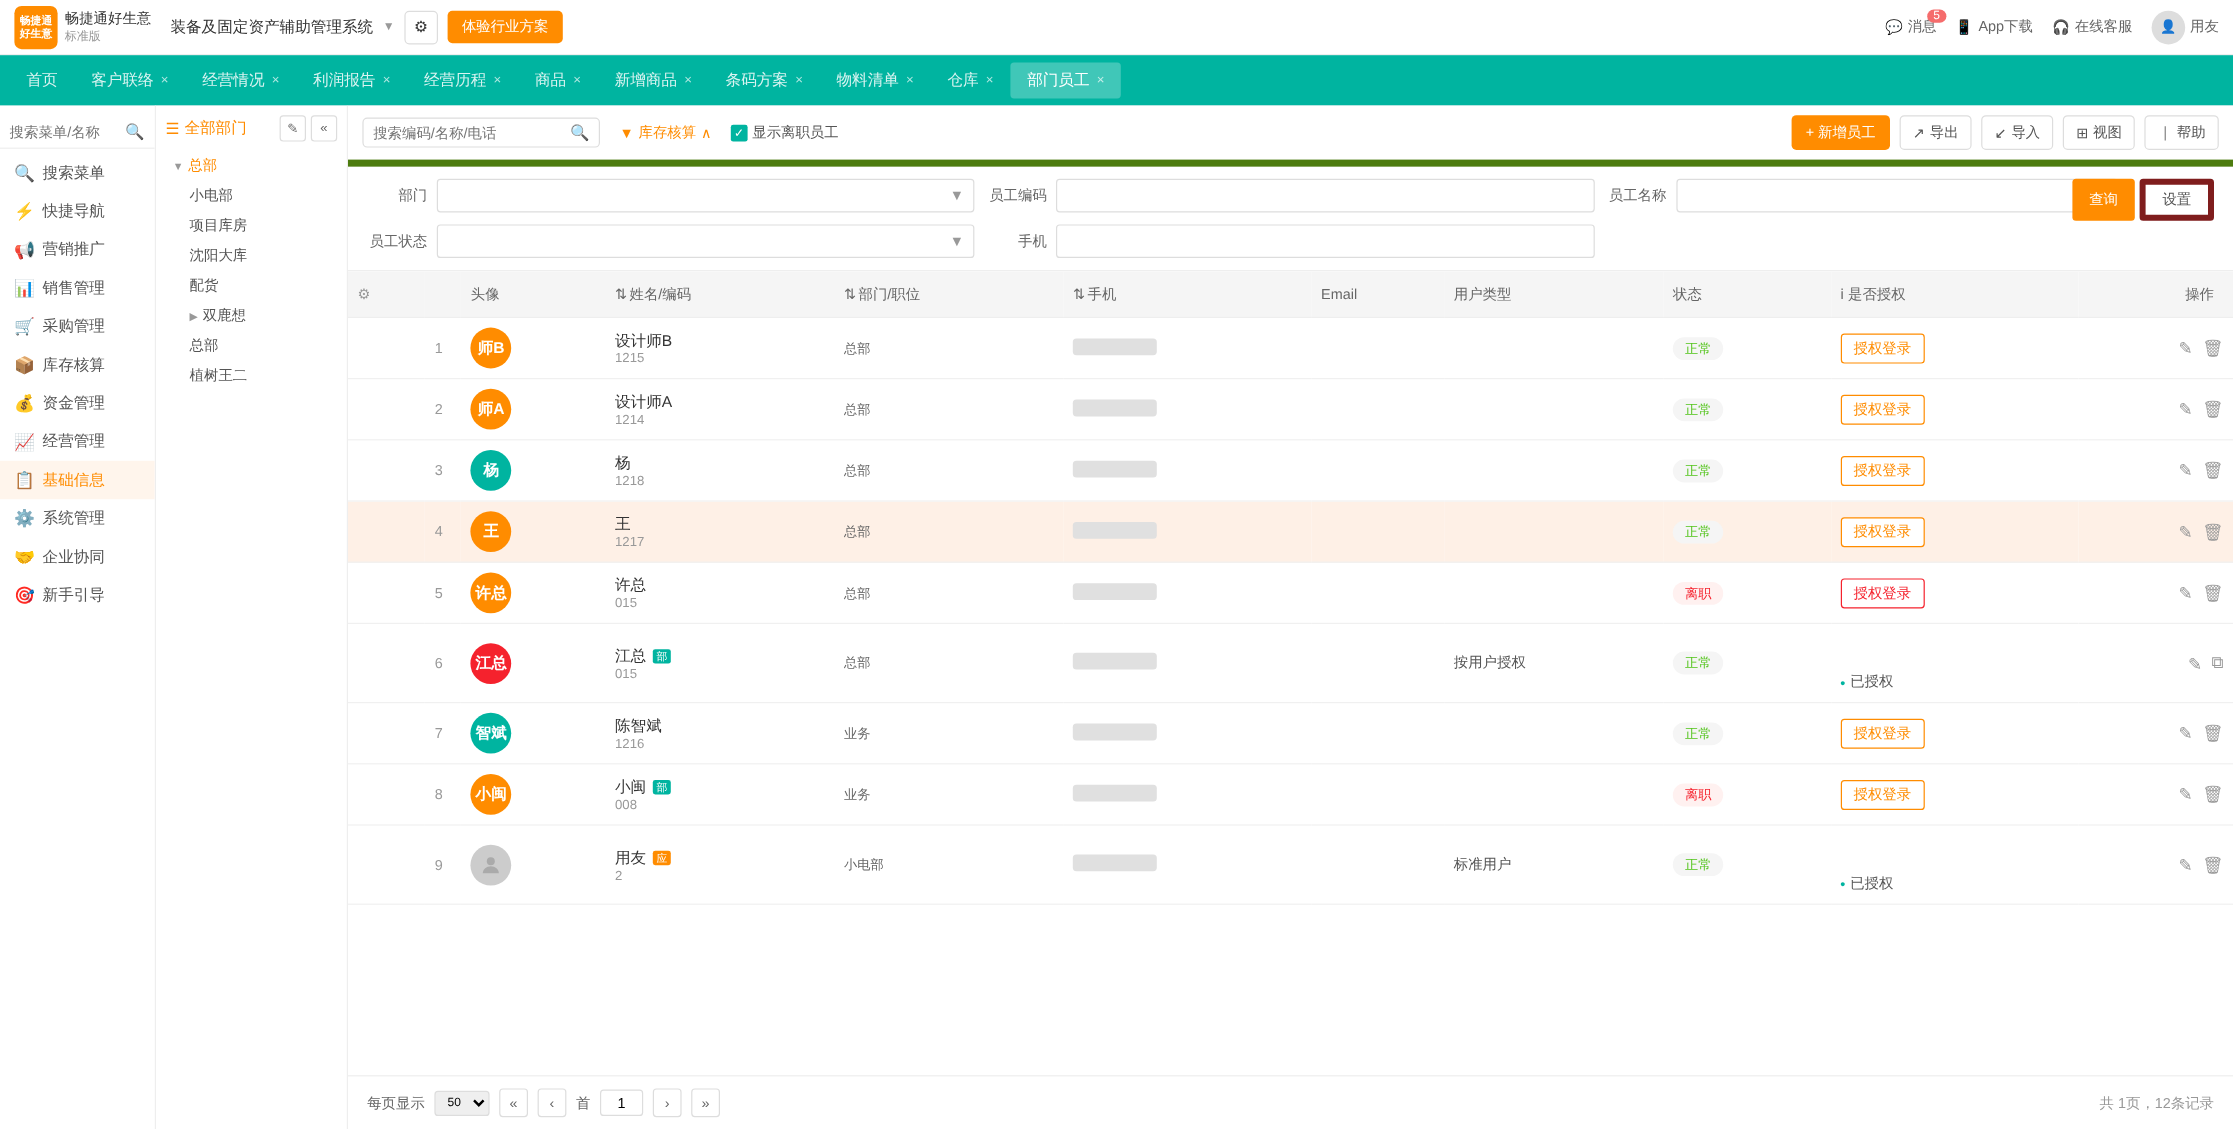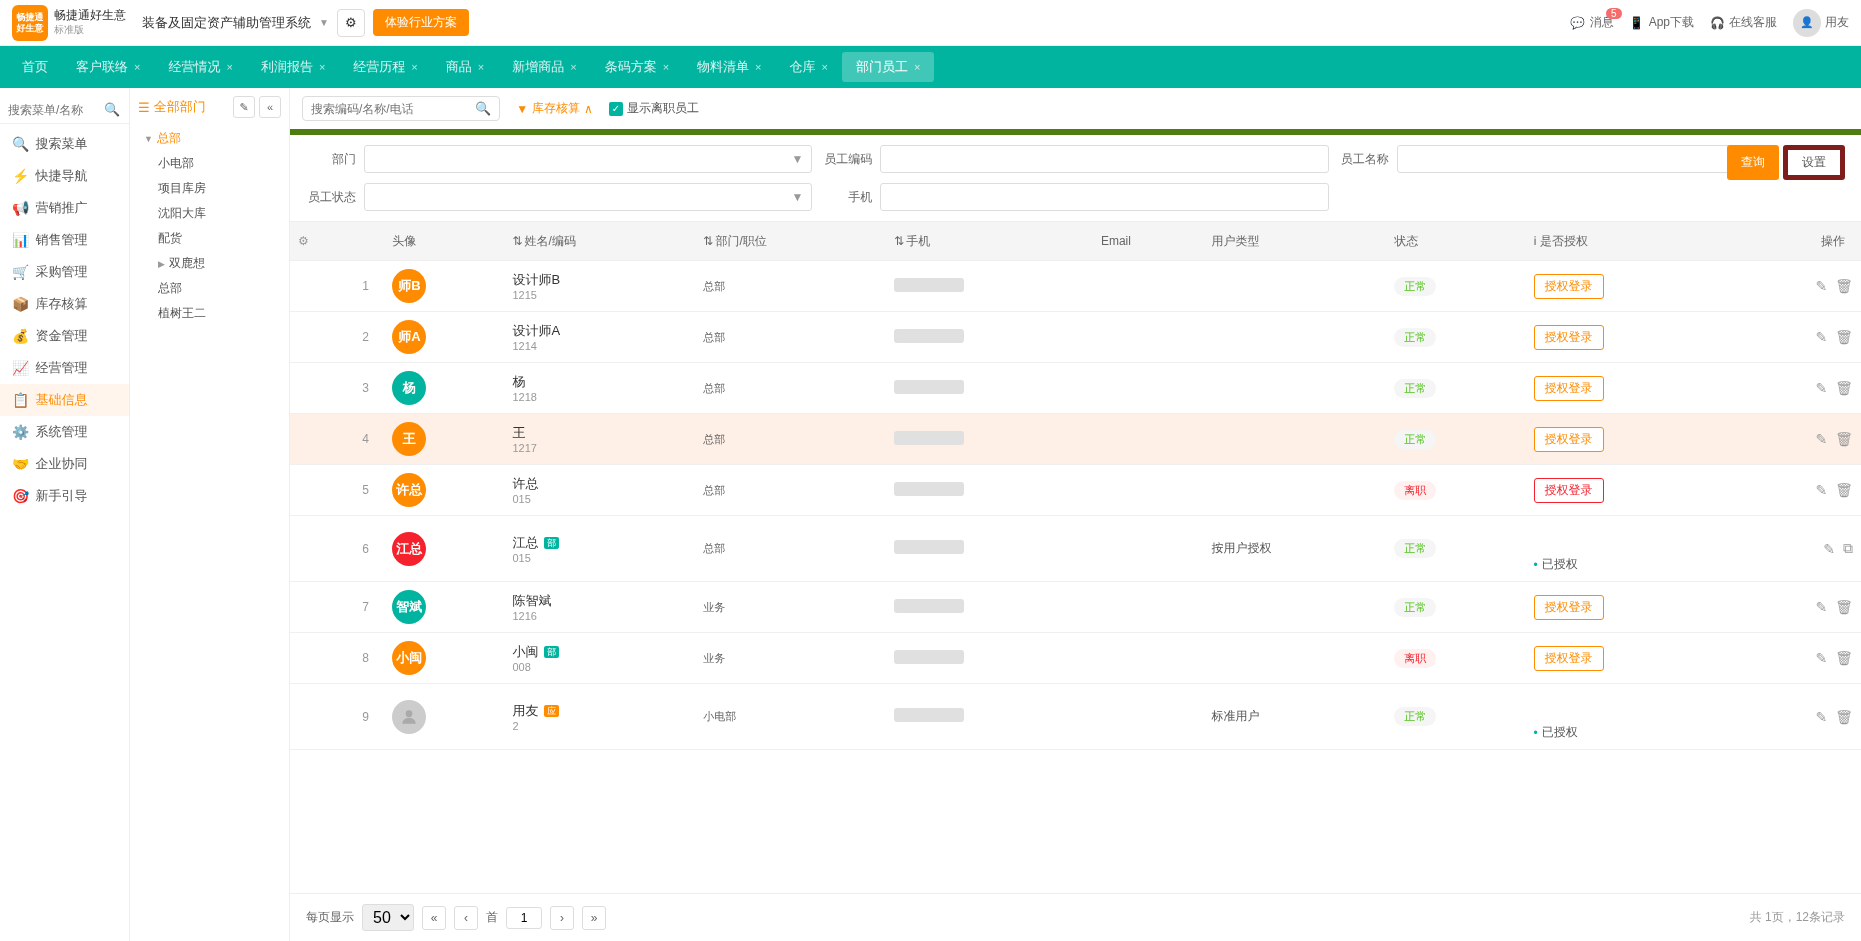--- a/index.html
+++ b/index.html
@@ -102,21 +102,21 @@
     .user-auth { font-size: 12px; color: #555; }
     .op-btns { display: flex; gap: 8px; align-items: center; }
     .op-btn { color: #999; cursor: pointer; font-size: 14px; }
     .blurred-phone { background: #e0e0e0; color: transparent; border-radius: 3px; font-size: 11px; width: 70px; height: 14px; display: inline-block; }
     .tag-badge { background: #ff8c00; color: #fff; font-size: 9px; padding: 1px 3px; border-radius: 2px; margin-left: 2px; vertical-align: middle; }
     .tag-badge-green { background: #00b4a0; color: #fff; font-size: 9px; padding: 1px 3px; border-radius: 2px; margin-left: 2px; vertical-align: middle; }
 
     
     .pagination { padding: 10px 16px; background: #fff; border-top: 1px solid #eee; display: flex; align-items: center; justify-content: space-between; font-size: 12px; color: #666; }
     .pagination-right { display: flex; align-items: center; gap: 8px; }
-    .page-size-select { border: 1px solid #ddd; border-radius: 3px; padding: 3px 6px; font-size: 16px; }
+    .page-size-select { border: 1px solid #ddd; border-radius: 3px; padding: 3px 6px; font-size: 10px; }
     .page-btn { width: 24px; height: 24px; border: 1px solid #ddd; border-radius: 3px; display: flex; align-items: center; justify-content: center; cursor: pointer; background: #fff; color: #666; font-size: 12px; }
     .page-input { width: 36px; border: 1px solid #ddd; border-radius: 3px; padding: 3px; text-align: center; font-size: 12px; }
     .page-info { color: #999; }
 
     .th-settings { color: #999; cursor: pointer; }
     .col-header-with-sort { display: flex; align-items: center; gap: 2px; }
   </style>
 </head>
 <body>
 
@@ -269,20 +269,39 @@
           </div>
           <div class="filter-btn">
             <span>▼</span>
             <span>库存核算</span>
             <span>∧</span>
           </div>
           <div class="show-resign">
             <div class="checkbox-icon">✓</div>
             <span>显示离职员工</span>
           </div>
+          <div class="toolbar-right">
+            <button class="add-btn">+ 新增员工</button>
+            <button class="action-btn">
+              <span>↗</span>
+              <span>导出</span>
+            </button>
+            <button class="action-btn">
+              <span>↙</span>
+              <span>导入</span>
+            </button>
+            <button class="action-btn">
+              <span>⊞</span>
+              <span>视图</span>
+            </button>
+            <button class="action-btn">
+              <span>｜</span>
+              <span>帮助</span>
+            </button>
+          </div>
         </div>
 
         <div class="filter-panel">
           <div class="filter-row">
             <span class="filter-label">部门</span>
             <div class="filter-select">
               <span></span>
               <span>▼</span>
             </div>
           </div>

